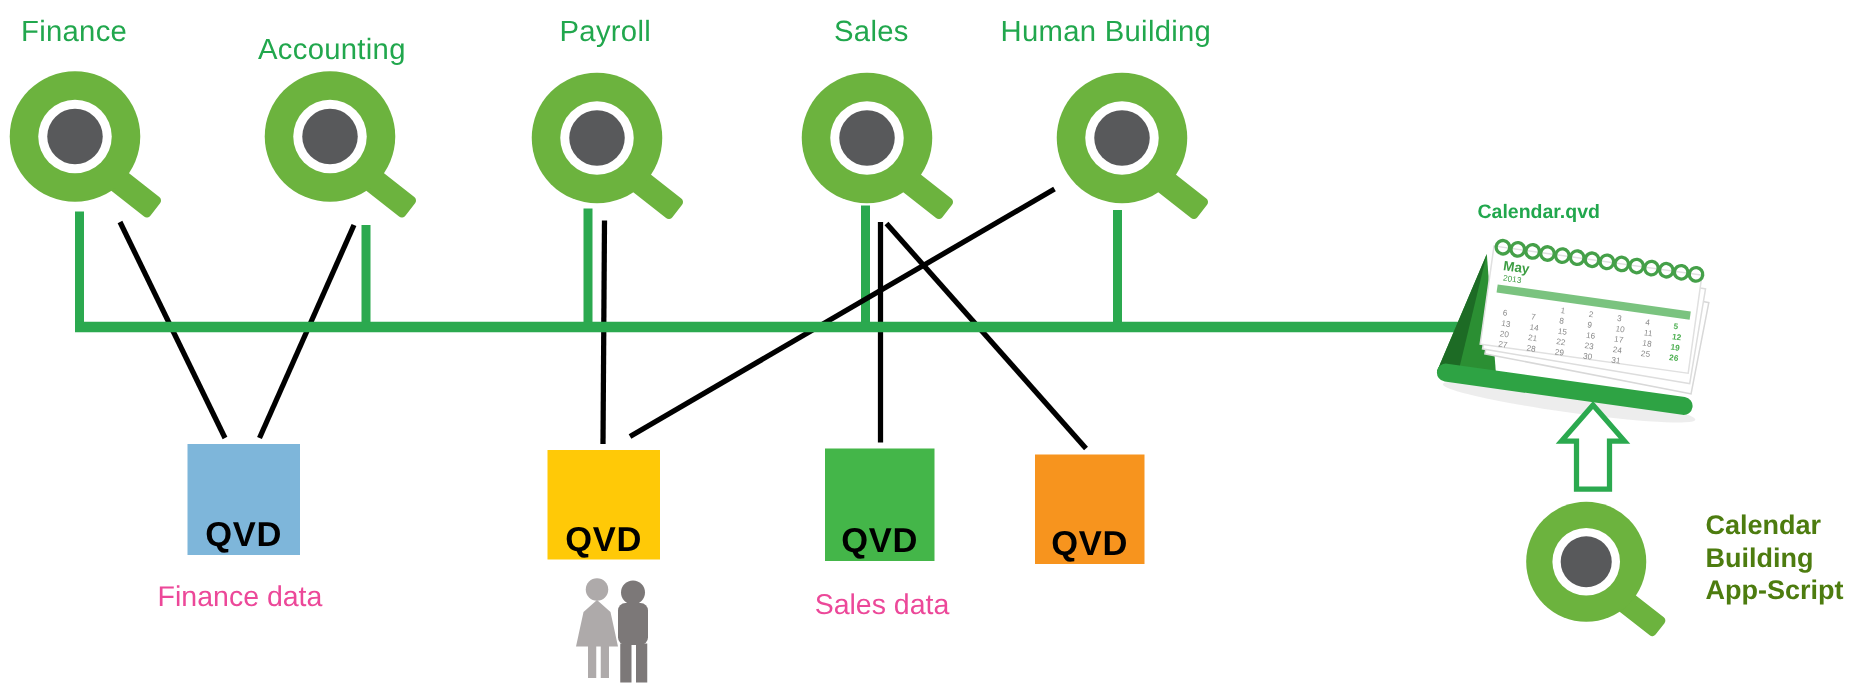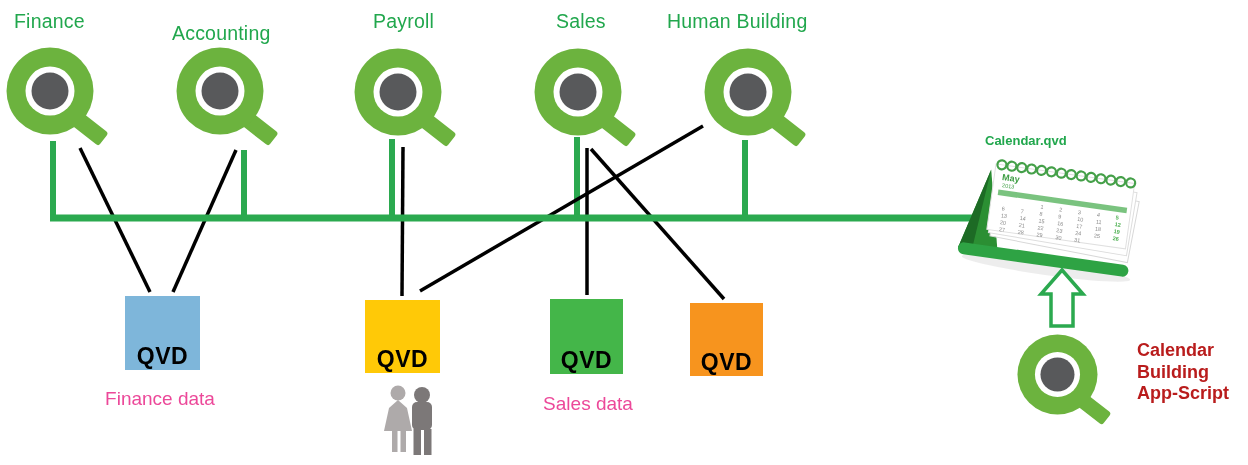--- a/index.html
+++ b/index.html
@@ -7,21 +7,21 @@
          font-family:"Liberation Sans",sans-serif;}
   .app-label{position:absolute;font-size:19.5px;font-weight:normal;color:#21A74D;
              letter-spacing:.2px;white-space:nowrap;}
   .qvd{position:absolute;display:flex;align-items:flex-end;justify-content:center;
        color:#000000;font-weight:bold;font-size:23px;letter-spacing:.5px;}
   .caption{position:absolute;transform:translateX(-50%);color:#ec4899;font-size:19px;
            white-space:nowrap;}
   .cal-title{position:absolute;left:985px;top:133px;font-size:13px;font-weight:bold;
              color:#21A74D;white-space:nowrap;}
   .script-label{position:absolute;left:1137px;top:340px;font-size:18px;font-weight:bold;
-                color:#b91c1c;line-height:21.5px;white-space:nowrap;}
+                color:#4d7c0f;line-height:21.5px;white-space:nowrap;}
   svg.layer{position:absolute;left:0;top:0;}
   .cal-day{font-family:"Liberation Sans",sans-serif;font-size:5.5px;fill:#8a8a8a;}
   .cal-day-accent{fill:#4CAF50;font-weight:bold;}
   .cal-month{font-family:"Liberation Sans",sans-serif;font-size:9px;font-weight:bold;fill:#3E9E44;}
   .cal-year{font-family:"Liberation Sans",sans-serif;font-size:5.5px;fill:#3E9E44;}
 </style>
 </head>
 <body>
 
 <div class="stage">

